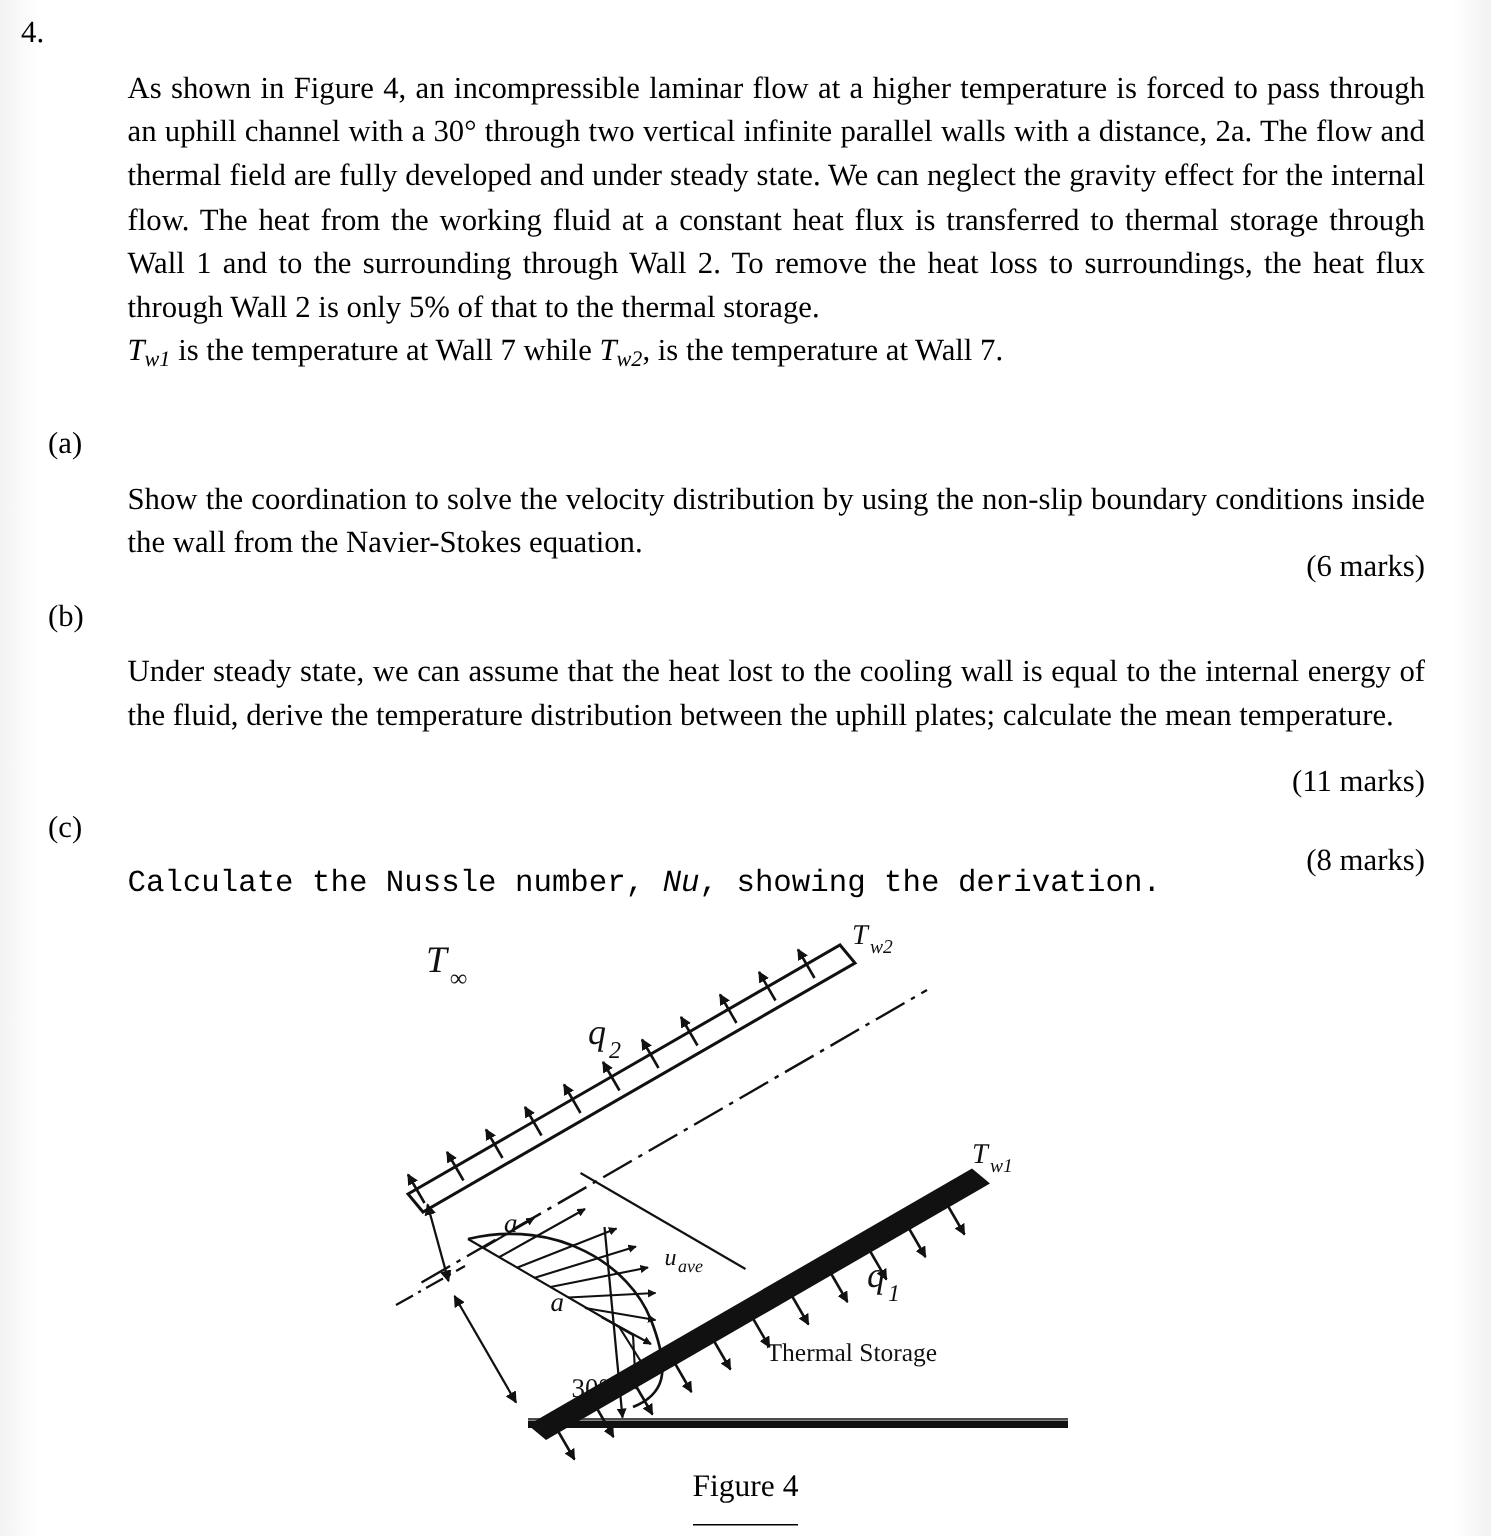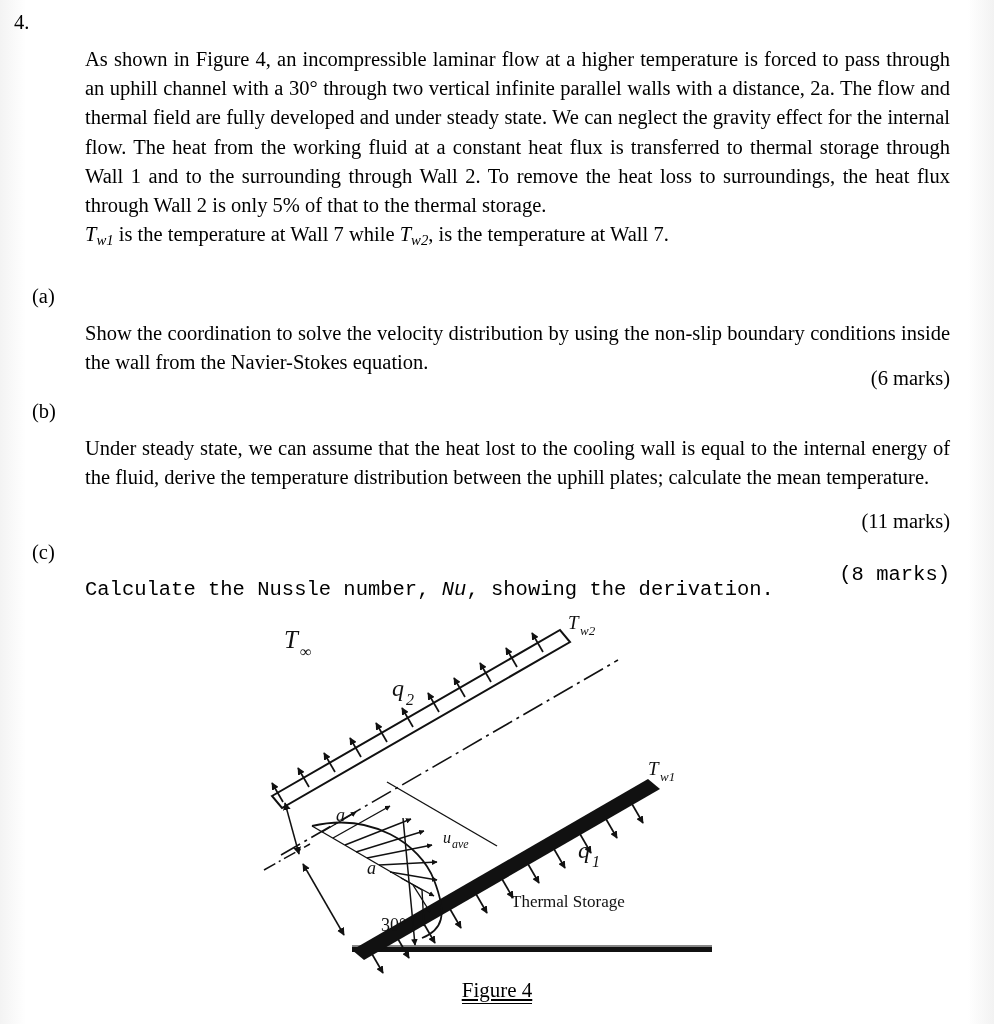--- a/index.html
+++ b/index.html
@@ -87,22 +87,21 @@
   .fig-caption {
     position: absolute;
     left: 0;
     right: 0;
     top: 378px;
     text-align: center;
     font-size: 21px;
   }
   .fig-caption span {
     border-bottom: 1.6px solid #000;
-    padding-bottom: 1px;
-    text-decoration: underline;
+    padding-bottom: 14px;
   }
 
   .svg-label      { font-family: "Liberation Serif","DejaVu Serif",serif; font-style: italic; fill: #111; }
   .svg-label-up   { font-family: "Liberation Serif","DejaVu Serif",serif; font-style: normal; fill: #111; }
 </style>
 </head>
 <body>
 
 <div class="page"></div>
 
@@ -132,21 +131,21 @@
   </div>
   <div class="marks" style="top:88px;">(11 marks)</div>
 </div>
 
 <div class="qblock" id="part-c" style="top:538px;">
   <div class="row">
     <div class="marker sub">(c)</div>
     <div class="body-text last-left"><span>Calculate the Nussle number, </span><span class="inline-c">Nu</span><span>, showing the derivation.</span>
     </div>
   </div>
-  <div class="marks" style="top:0px;font-family:Liberation Mono, monospace;">(8 marks)</div>
+  <div class="marks" style="top:0px;">(8 marks)</div>
 </div>
 
 <div id="figure-area">
 
   <svg id="figure-svg" width="994" height="424" viewBox="0 0 994 424">
 
     <defs>
       <marker id="arrHead" viewBox="0 0 10 10" refX="9" refY="5" markerWidth="5.2" markerHeight="5.2" orient="auto-start-reverse">
         <path d="M 0 0 L 10 5 L 0 10 z" fill="#111"></path>
       </marker>

